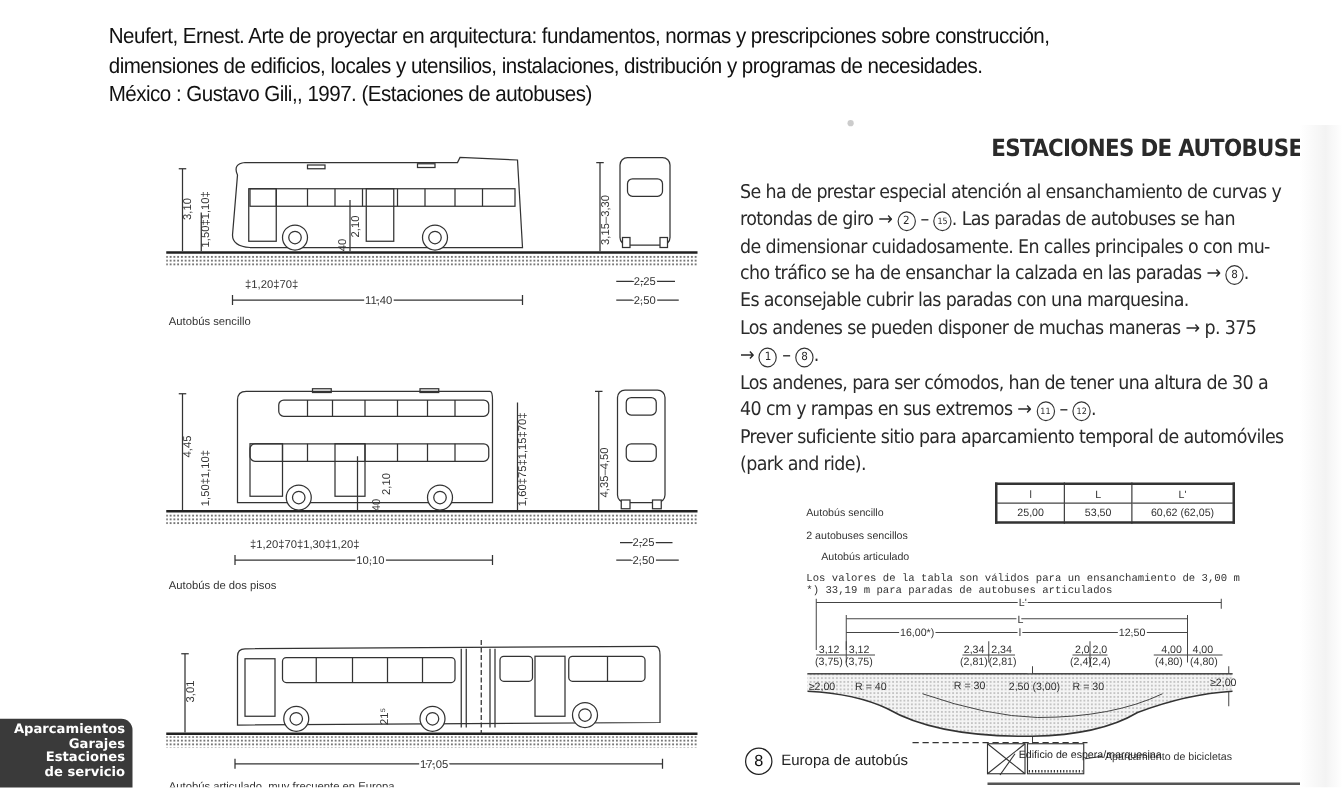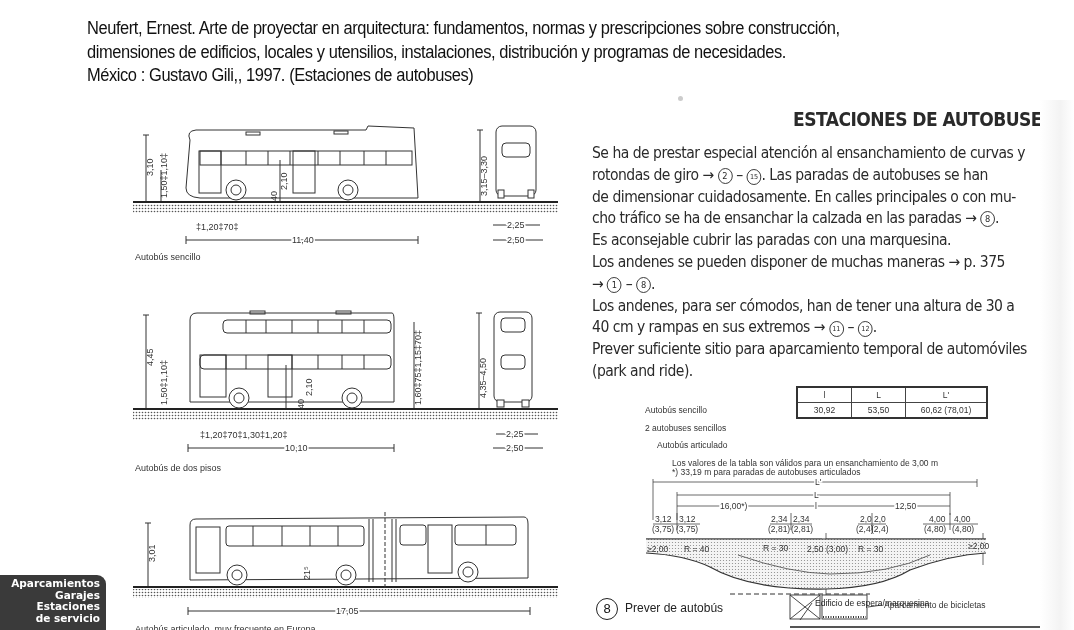--- a/index.html
+++ b/index.html
@@ -4,21 +4,21 @@
 <style>
   html,body{margin:0;padding:0;background:#fff;}
   body{width:1074px;height:630px;position:relative;overflow:hidden;font-family:"Liberation Sans",sans-serif;color:#111;}
   .abs{position:absolute;}
   .citation{left:87px;top:17px;font-size:17.5px;line-height:23.5px;color:#111;letter-spacing:-0.45px;transform:scaleX(0.94);transform-origin:left top;white-space:nowrap;}
   .citation div{white-space:nowrap;}
   .section-title{left:793px;top:108px;font-family:"DejaVu Sans",sans-serif;font-weight:bold;font-size:19px;color:#2a2a2a;letter-spacing:-0.6px;transform:scaleX(0.9);transform-origin:left top;white-space:nowrap;}
   .body-text{left:592px;top:143px;width:445px;font-family:"DejaVu Sans",sans-serif;font-size:15.2px;line-height:21.8px;color:#2a2a2a;letter-spacing:-0.55px;}
   .body-text p{margin:0;white-space:nowrap;transform:scaleX(0.92);transform-origin:left top;}
   .circ{display:inline-block;width:14px;height:14px;border:1px solid #333;border-radius:50%;font-size:9px;line-height:14px;text-align:center;vertical-align:1px;letter-spacing:0;}
-  .label-sm{font-family:Liberation Sans, sans-serif;font-size:9px;color:#333;white-space:nowrap;margin-left:27px;}
+  .label-sm{font-family:Liberation Mono, monospace;font-size:9px;color:#333;white-space:nowrap;}
   table.dims{position:absolute;left:796px;top:386px;border-collapse:collapse;border:2px solid #333;font-family:"Liberation Sans",sans-serif;font-size:8.5px;color:#333;}
   table.dims td{border:1px solid #444;height:14px;text-align:center;padding:0 4px;}
   .row-label{font-family:"Liberation Sans",sans-serif;font-size:8.5px;color:#333;position:absolute;left:645px;white-space:nowrap;}
   .tab-badge{left:0;top:575px;width:106px;height:58px;background:#3a3a3a;border-radius:0 9px 0 0;color:#fff;font-family:"DejaVu Sans",sans-serif;font-weight:bold;font-size:10.5px;line-height:11.5px;text-align:right;padding:3px 6px 0 0;box-sizing:border-box;}
   .caption{font-family:Liberation Sans, sans-serif;font-size:9.5px;color:#222;white-space:nowrap;}
   .fig8-num{left:596px;top:598px;width:20px;height:20px;border:1.5px solid #222;border-radius:50%;text-align:center;font-size:13px;line-height:20px;font-family:"Liberation Sans",sans-serif;}
   .fig8-cap{left:625px;top:601px;font-size:12px;color:#222;font-family:"Liberation Sans",sans-serif;}
   svg text{font-family:"Liberation Sans",sans-serif;}
   .edge-shadow{left:1040px;top:100px;width:34px;height:530px;background:linear-gradient(to right,#fff,#f3f3f3 60%,#fff);}
 </style>
@@ -216,23 +216,23 @@
 <div class="row-label" style="top:440px;margin-left:12px;">Autobús articulado</div>
 
 <table class="dims">
   <tbody>
       <tr>
     <td style="width:45px;">l</td>
     <td style="width:45px;">L</td>
     <td style="width:72px;">L'</td>
   </tr>
   <tr>
-    <td>30,92</td>
+    <td>25,00</td>
     <td>53,50</td>
-    <td>60,62 (78,01)</td>
+    <td>60,62 (62,05)</td>
   </tr>
 </tbody>
   </table>
 
 <div class="abs label-sm" style="left:645px;top:458px;font-size:8.5px;">Los valores de la tabla son válidos para un ensanchamiento de 3,00 m</div>
 <div class="abs label-sm" style="left:645px;top:467px;font-size:8.5px;">*) 33,19 m para paradas de autobuses articulados</div>
 
 <svg class="abs" style="left:590px;top:475px;" width="450" height="155" viewBox="0 0 450 155">
   <defs>
     <pattern id="dots2" width="3" height="3" patternUnits="userSpaceOnUse">
@@ -315,21 +315,21 @@
     <text x="378" y="74">≥2,00</text>
 
     <text x="294" y="133">Aparcamiento de bicicletas</text>
     <text x="226" y="130" dy="0" transform="translate(0 0)"></text>
     <text x="225" y="156" font-size="0"></text>
   </g>
 </svg>
 <div class="abs caption" style="left:815px;top:598px;font-size:8.5px;">Edificio de espera/marquesina</div>
 
 <div class="abs fig8-num">8</div>
-<div class="abs fig8-cap">Prever de autobús</div>
+<div class="abs fig8-cap">Europa de autobús</div>
 
 <div class="abs edge-shadow"></div>
 <div class="abs" style="left:790px;top:626px;width:250px;height:2px;background:#555;"></div>
 
 <div class="abs tab-badge">
   <div>Aparcamientos</div>
   <div>Garajes</div>
   <div>Estaciones</div>
   <div>de servicio</div>
 </div>

